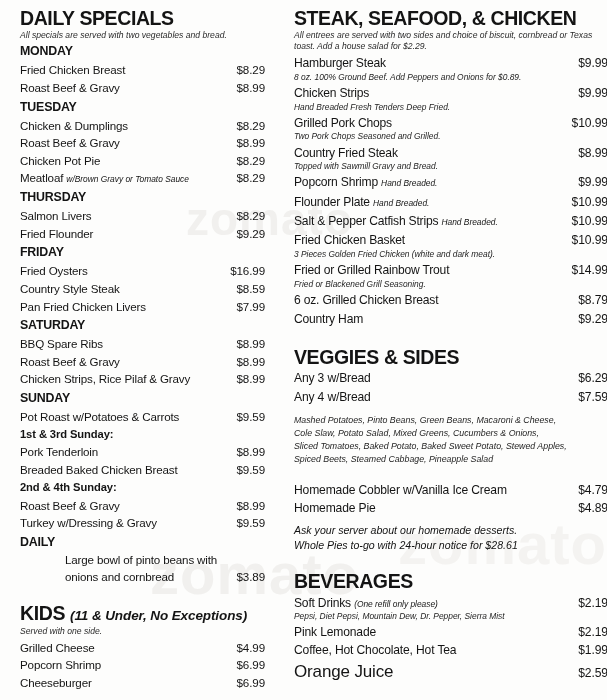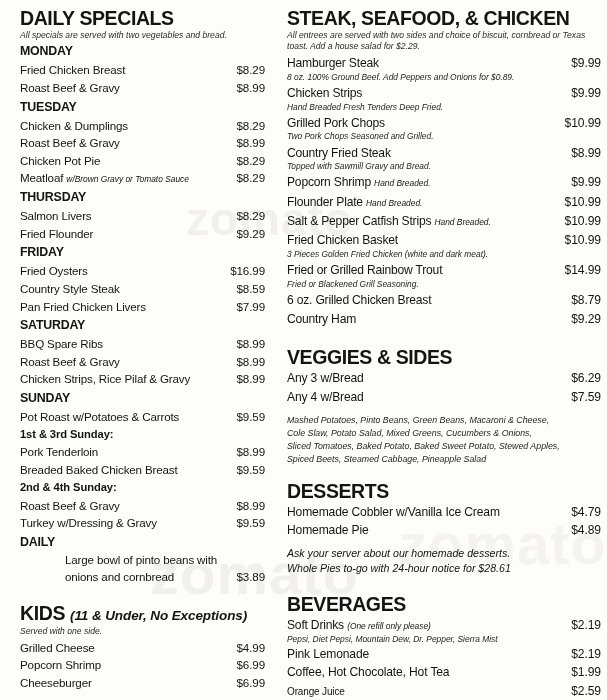--- a/index.html
+++ b/index.html
@@ -31,21 +31,21 @@
   .wm-c { left: 150px; top: 540px; font-size: 58px; }
   .wm-d { left: 398px; top: 510px; font-size: 58px; color: #f4f3f1; }
 
   
   .col {
     position: absolute;
     top: 0;
     z-index: 2;
   }
   .col-left  { left: 20px;  width: 245px; padding-top: 8px; }
-  .col-right { left: 287px; width: 314px; padding-top: 8px; }
+  .col-right { left: 294px; width: 314px; padding-top: 8px; }
 
   
   h1.sect {
     font-size: 19.5px;
     font-weight: 700;
     letter-spacing: -0.4px;
     line-height: 1.05;
     margin-bottom: 2px;
   }
   h1.sect .suffix {
@@ -367,21 +367,20 @@
       <span class="pr" style="font-size:12.1px;">$7.59</span>
     </div>
     <div class="sp-8"></div>
     <div class="listnote">Mashed Potatoes, Pinto Beans, Green Beans, Macaroni &amp; Cheese,</div>
     <div class="listnote">Cole Slaw, Potato Salad, Mixed Greens, Cucumbers &amp; Onions,</div>
     <div class="listnote">Sliced Tomatoes, Baked Potato, Baked Sweet Potato, Stewed Apples,</div>
     <div class="listnote">Spiced Beets, Steamed Cabbage, Pineapple Salad</div>
 
     <div class="sp-14"></div>
 
-    <h1 class="sect">DESSERTS</h1>
     <div class="row">
       <span class="nm" style="font-size:12.1px;">Homemade Cobbler w/Vanilla Ice Cream</span>
       <span class="pr" style="font-size:12.1px;">$4.79</span>
     </div>
     <div class="row">
       <span class="nm" style="font-size:12.1px;">Homemade Pie</span>
       <span class="pr" style="font-size:12.1px;">$4.89</span>
     </div>
     <div class="sp-6"></div>
     <div class="italic-note">Ask your server about our homemade desserts.</div>
@@ -399,18 +398,18 @@
     </div>
     <div class="row">
       <span class="nm" style="font-size:12.1px;">Pink Lemonade</span>
       <span class="pr" style="font-size:12.1px;">$2.19</span>
     </div>
     <div class="row">
       <span class="nm" style="font-size:12.1px;">Coffee, Hot Chocolate, Hot Tea</span>
       <span class="pr" style="font-size:12.1px;text-align:right;">$1.99</span>
     </div>
     <div class="row">
-      <span class="nm" style="font-size:10px;">Orange Juice</span>
+      <span class="nm" style="font-size:17px;">Orange Juice</span>
       <span class="pr" style="font-size:12.1px;">$2.59</span>
     </div>
 
   </div>
 </div>
 
 </body></html>

